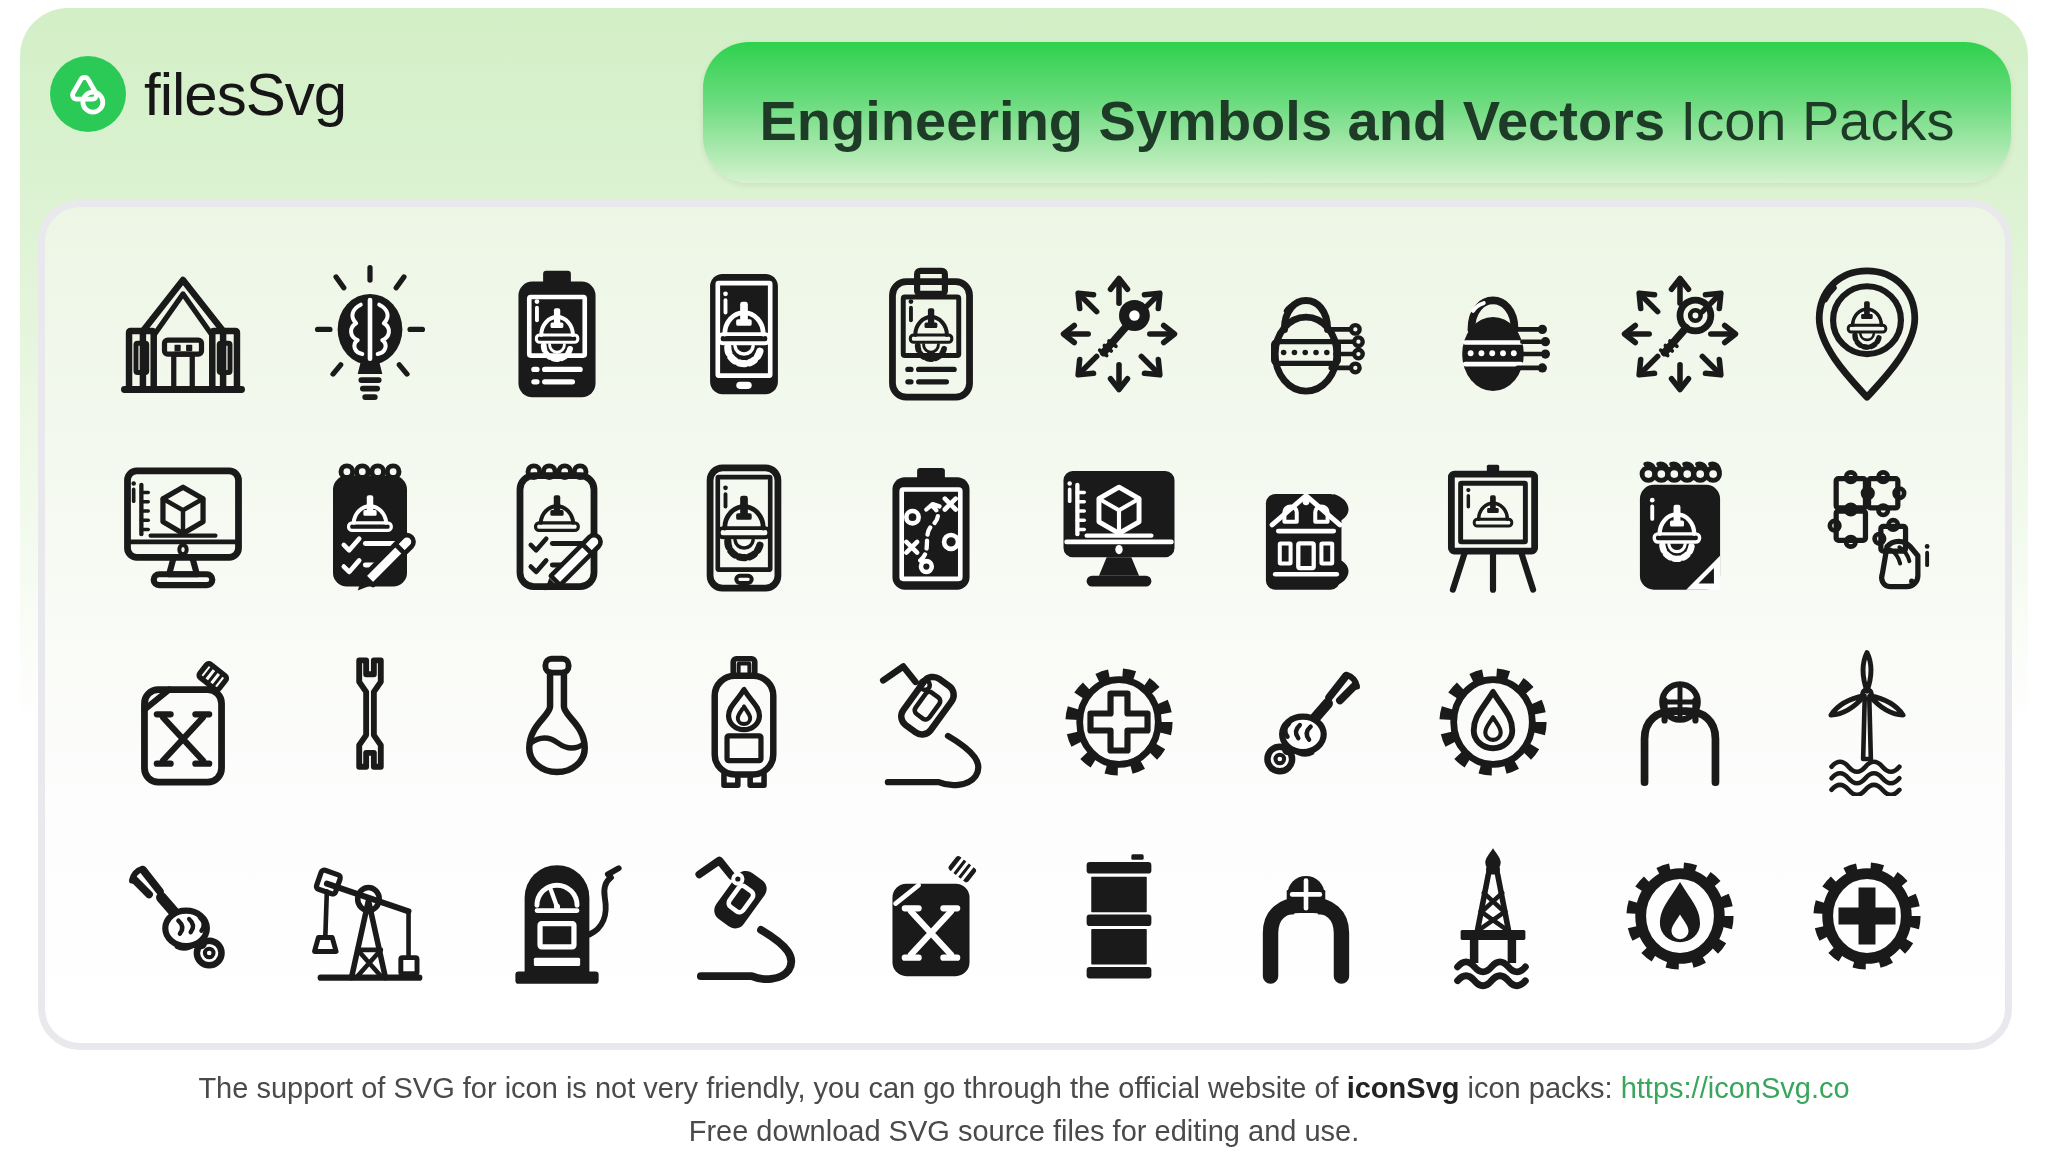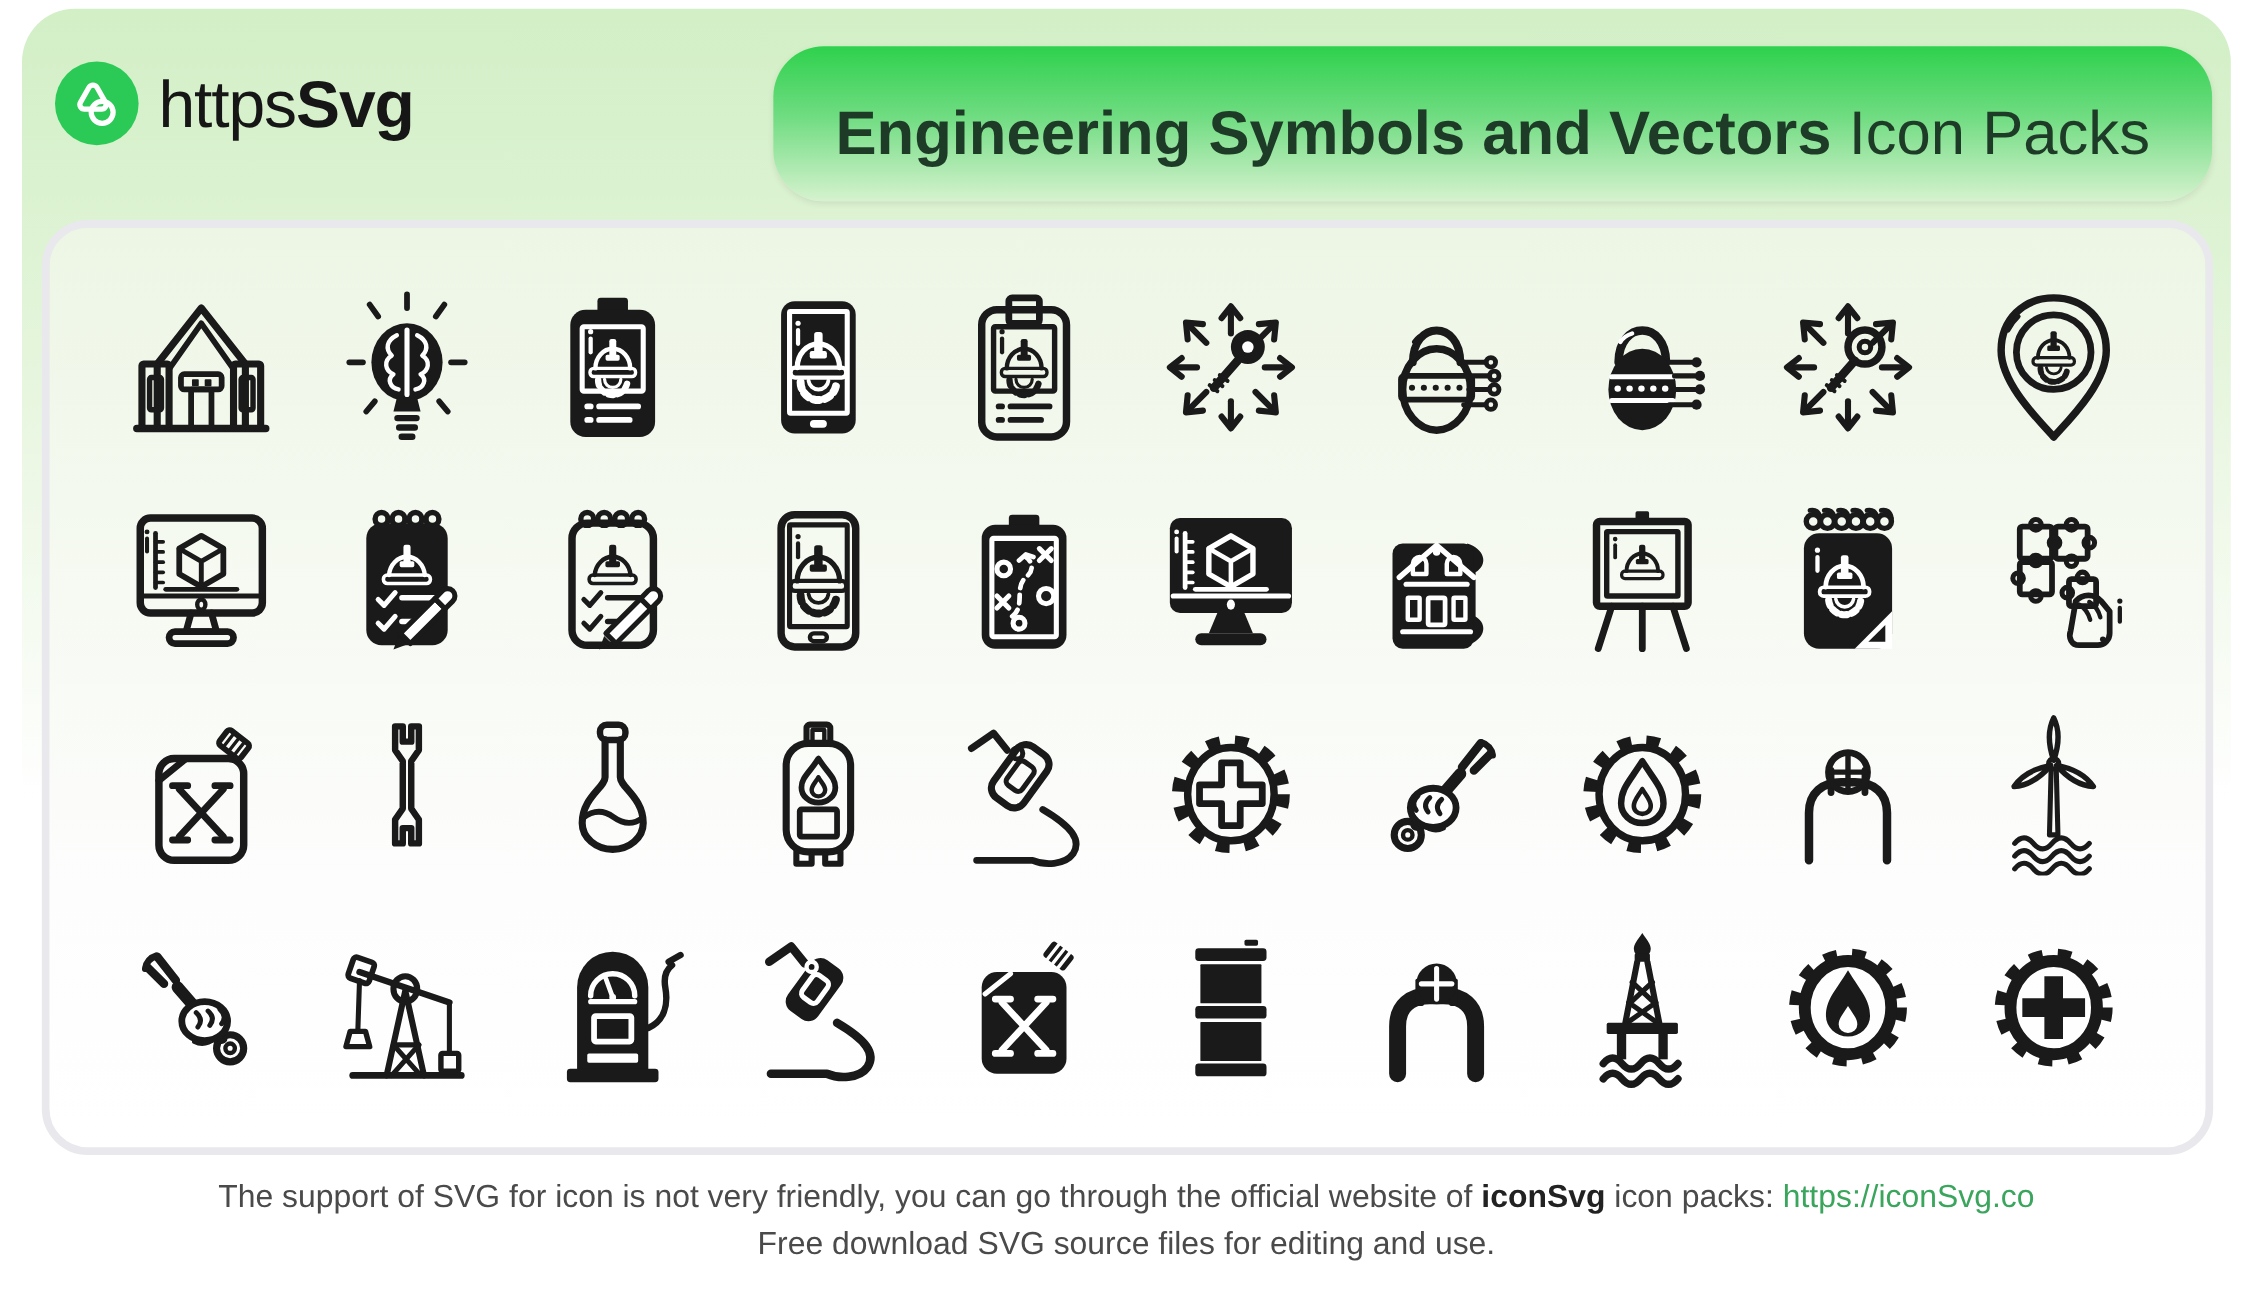--- a/index.html
+++ b/index.html
@@ -11,21 +11,21 @@
   }
   .bg-green{
     position:absolute;left:20px;top:8px;right:20px;height:880px;
     border-radius:48px;
     background:linear-gradient(180deg,#d2efc6 0%,#def3d4 25%,#eef8e7 50%,rgba(255,255,255,0) 82%);
   }
   .logo-wrap{position:absolute;left:50px;top:56px;display:flex;align-items:center;gap:18px;}
   .logo-circle{width:76px;height:76px;border-radius:50%;background:#2bca57;display:flex;align-items:center;justify-content:center;}
   .wordmark{font-size:60px;color:#161616;letter-spacing:-1px;}
   .wordmark .regular{font-weight:500;}
-  .wordmark .bold{font-weight:700;}
+  .wordmark .bold{font-weight:400;}
   .banner{
     position:absolute;left:703px;top:42px;width:1308px;height:141px;border-radius:46px;
     background:linear-gradient(180deg,#2ed14d 0%,#6fdc81 45%,#d6f2cf 100%);
     display:flex;align-items:center;justify-content:center;
     box-shadow:0 2px 6px rgba(0,0,0,0.08);
   }
   .banner-text{font-size:56px;color:#1d3b26;white-space:nowrap;margin-top:16px;}
   .banner-text .bold{font-weight:800;}
   .banner-text .regular{font-weight:400;}
   .panel{
@@ -52,21 +52,21 @@
 
 <div class="bg-green"></div>
 
 <div class="logo-wrap">
   <div class="logo-circle">
     <svg viewBox="0 0 48 48" width="52" height="52">
       <path d="M21.5 12.5 a3.8 3.8 0 0 1 6.6 0 l7.2 12.6 a3.8 3.8 0 0 1 -3.3 5.7 h-14.4 a3.8 3.8 0 0 1 -3.3 -5.7 z" fill="none" stroke="#ffffff" stroke-width="4.4" stroke-linejoin="round" transform="translate(-4 -2)"></path>
       <circle cx="28.5" cy="31.5" r="9.2" fill="none" stroke="#ffffff" stroke-width="4.4"></circle>
     </svg>
   </div>
-  <div class="wordmark"><span class="regular">https</span><span class="bold">Svg</span></div>
+  <div class="wordmark"><span class="regular">files</span><span class="bold">Svg</span></div>
 </div>
 
 <div class="banner">
   <div class="banner-text"><span class="bold">Engineering Symbols and Vectors</span><span class="regular"> Icon Packs</span></div>
 </div>
 
 <div class="panel">
   <div class="icon-grid">
       <div class="cell">
         <svg viewBox="0 0 96 96" xmlns="http://www.w3.org/2000/svg">

